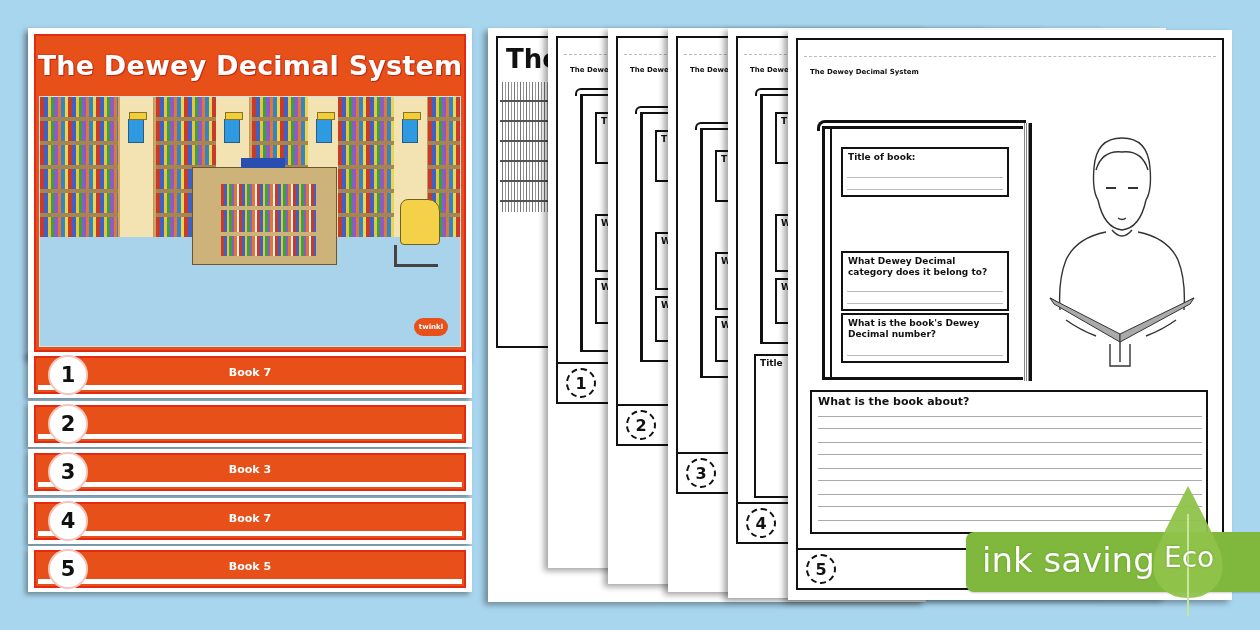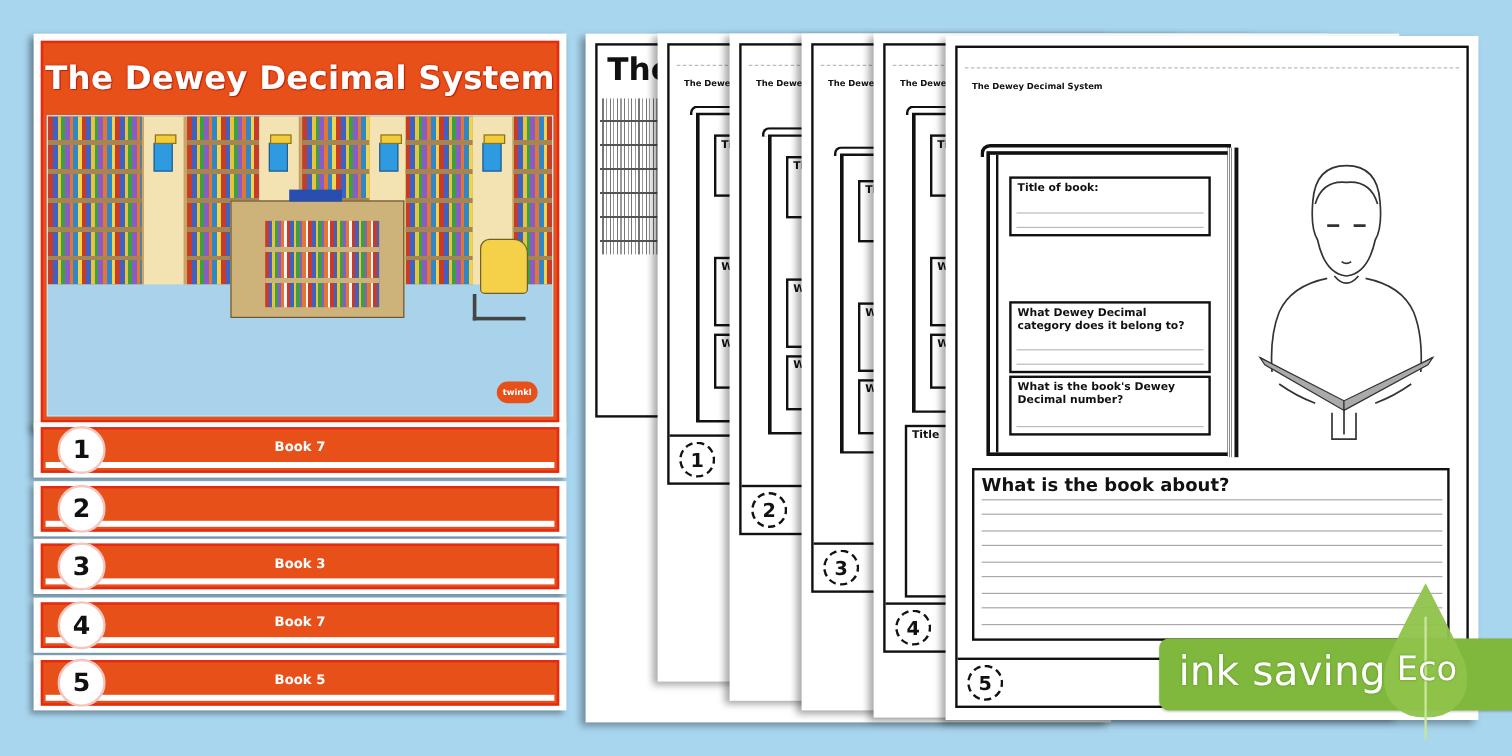--- a/index.html
+++ b/index.html
@@ -112,21 +112,21 @@
   .bw-cover .bw-scene::after { content: ""; position: absolute; inset: 0; background: repeating-linear-gradient(180deg, transparent 0 18px, #555 18px 20px); }
 
   
   .front-book { position: absolute; left: 24px; top: 86px; width: 204px; height: 254px; border: 3px solid #111; background: #fff; }
   .front-book::before { content: ""; position: absolute; left: -8px; top: -9px; right: -3px; height: 8px; border: 3px solid #111; border-bottom: none; border-radius: 8px 0 0 0; }
   .front-book::after { content: ""; position: absolute; right: -9px; top: -6px; bottom: -4px; width: 6px; border-right: 3px solid #111; background: repeating-linear-gradient(90deg, #fff 0 1px, #888 1px 2px); }
   .front-book .spine { position: absolute; left: 5px; top: 0; bottom: 0; width: 2px; background: #111; }
   .f-box { position: absolute; left: 16px; width: 168px; border: 2px solid #111; background: #fff; padding: 3px 5px; font-size: 9px; font-weight: bold; color: #111; line-height: 1.2; }
   .f-box .line { position: absolute; left: 4px; right: 4px; height: 1px; background: #bbb; }
   .about-box { position: absolute; left: 12px; right: 14px; top: 350px; height: 144px; border: 2px solid #111; background: #fff; }
-  .about-box .label { position: absolute; left: 6px; top: 3px; font-size: 15px; font-weight: bold; color: #111; }
+  .about-box .label { position: absolute; left: 6px; top: 3px; font-size: 11px; font-weight: bold; color: #111; }
   .about-box .line { position: absolute; left: 6px; right: 4px; height: 1px; background: #aaa; }
 
   .reader { position: absolute; left: 238px; top: 90px; width: 170px; height: 240px; }
 
   
   .eco-badge {
     position: absolute; left: 966px; top: 532px; width: 300px; height: 60px;
     background: #7fb83d; border-radius: 8px 0 0 8px;
     box-shadow: 0 1px 2px rgba(0,0,0,0.2);
   }

